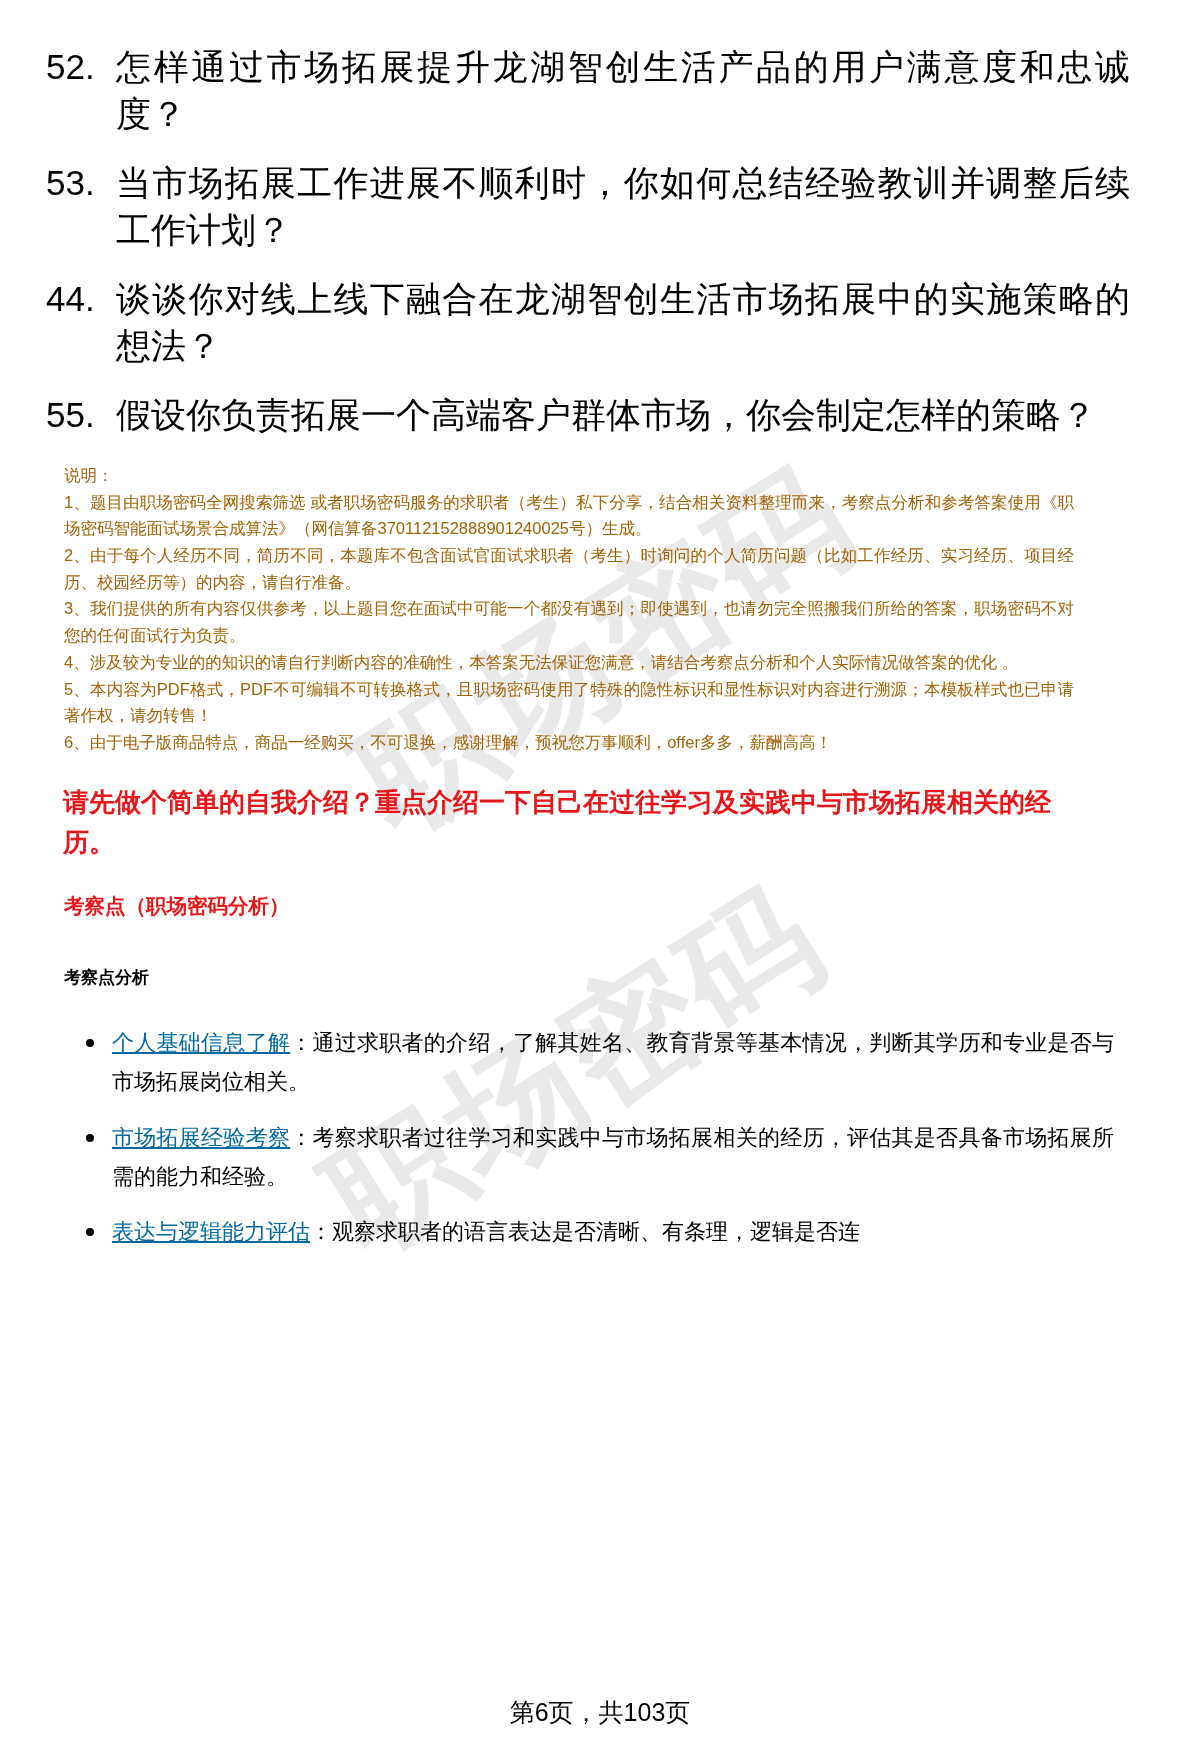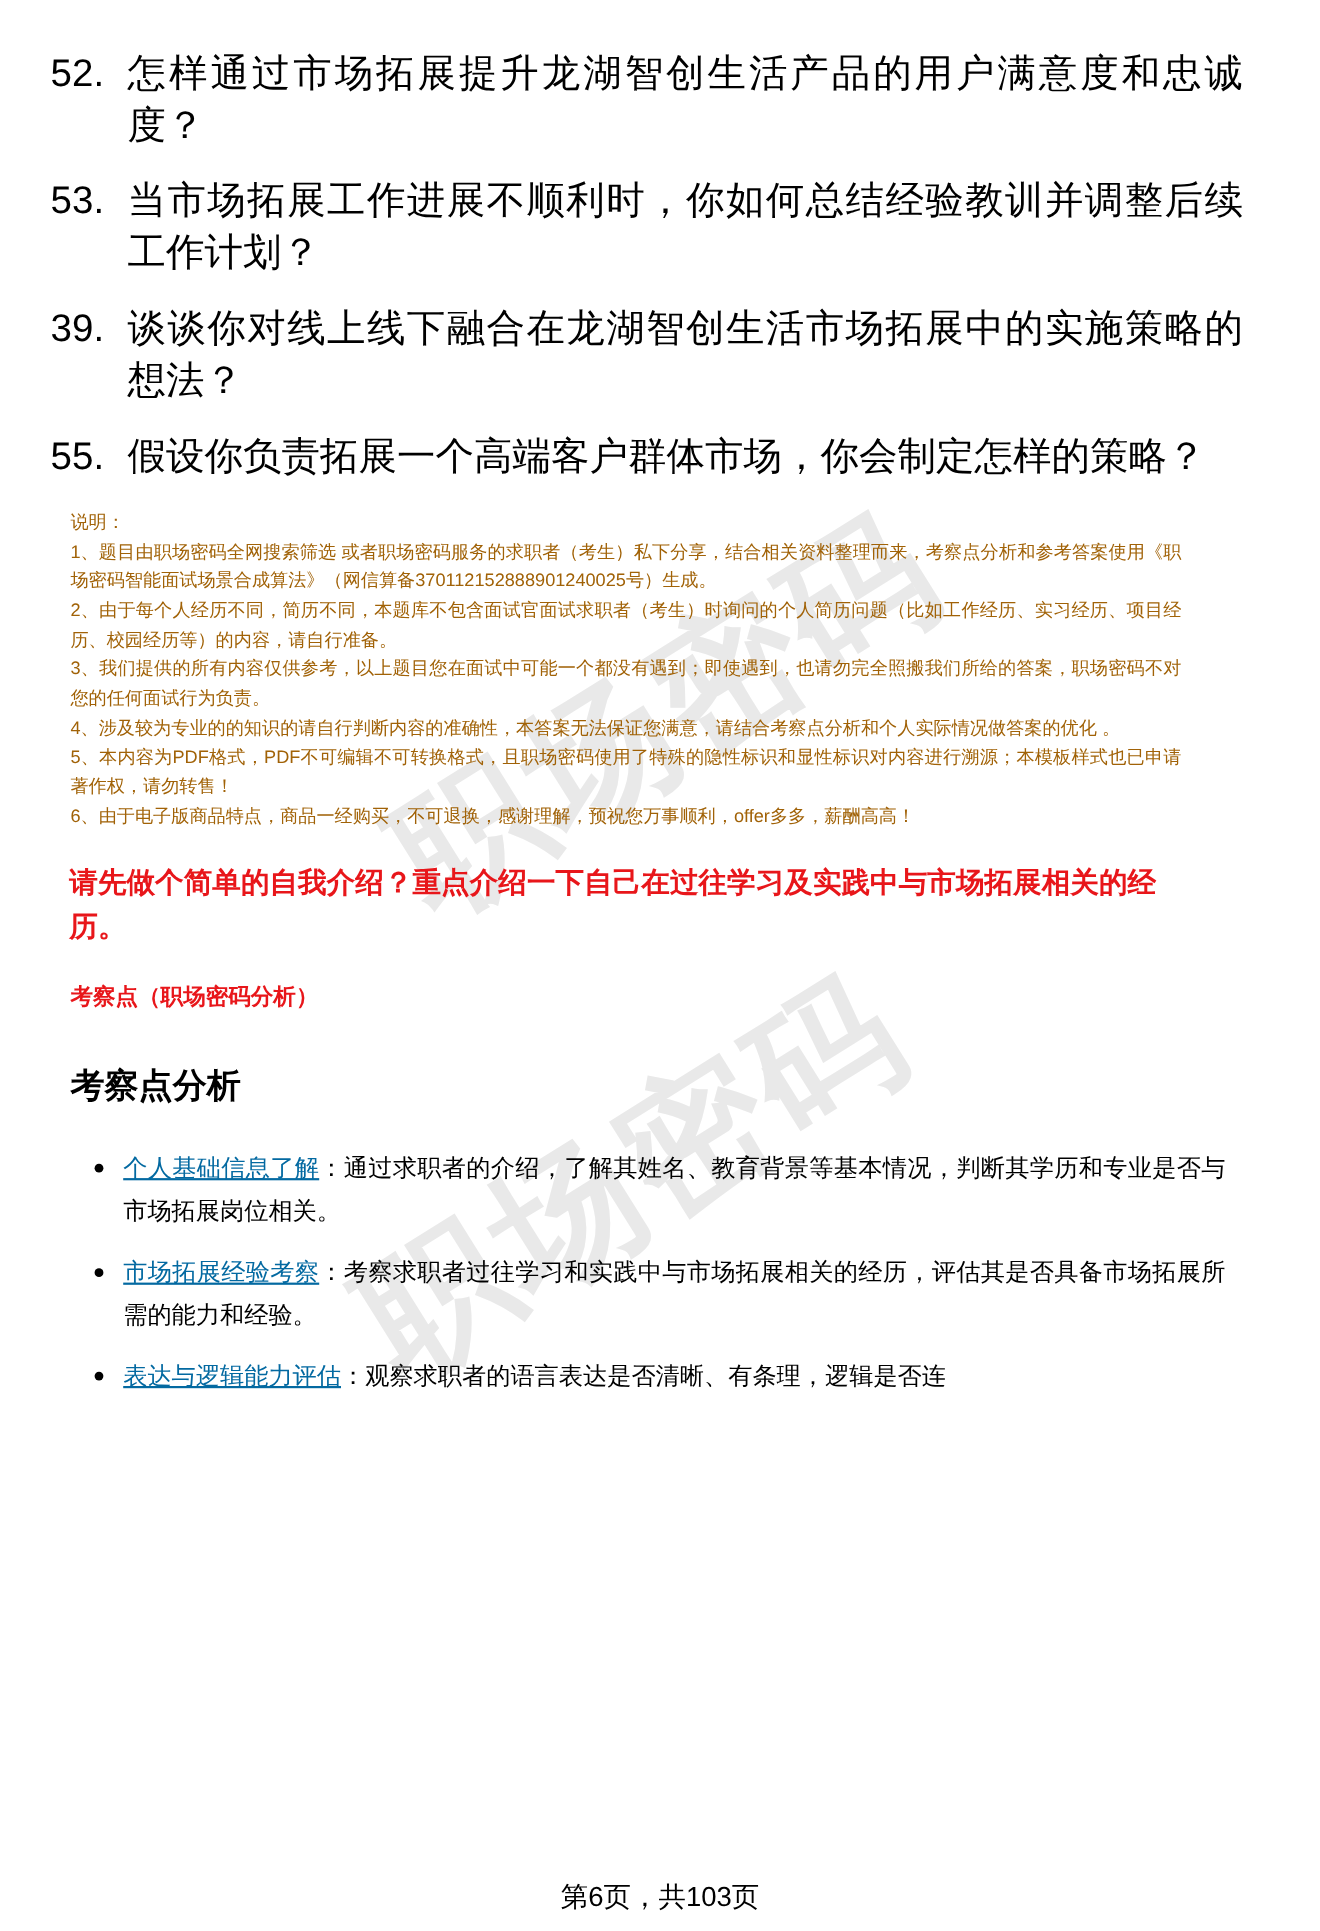--- a/index.html
+++ b/index.html
@@ -81,21 +81,21 @@
   .red-head{
     margin:30px 0 0 18px;
     color:#e8161a;
     font-weight:bold;
     font-size:20.5px;
   }
 
   
   .section-title{
     margin:46px 0 0 18px;
-    font-size:31px;
+    font-size:17px;
     font-weight:bold;
     color:#000;
   }
 
   
   .bullets{
     margin:34px 0 0 0;
     padding:0 0 0 66px;
     list-style:none;
   }
@@ -118,21 +118,21 @@
   .kw{
     color:#0369a1;
     font-weight:normal;
     text-decoration:underline;
     text-underline-offset:2px;
   }
 
   
   .footer{
     position:absolute;
-    left:0;bottom:14px;
+    left:0;bottom:26px;
     width:1200px;
     text-align:center;
     font-size:25px;
     color:#000;
     z-index:3;
   }
 </style>
 </head>
 <body>
 
@@ -148,21 +148,21 @@
     <ul class="qlist">
       <li class="q">
         <span class="q-num">52.</span>
         <span class="q-text">怎样通过市场拓展提升龙湖智创生活产品的用户满意度和忠诚度？</span>
       </li>
       <li class="q">
         <span class="q-num">53.</span>
         <span class="q-text">当市场拓展工作进展不顺利时，你如何总结经验教训并调整后续工作计划？</span>
       </li>
       <li class="q">
-        <span class="q-num">39.</span>
+        <span class="q-num">44.</span>
         <span class="q-text">谈谈你对线上线下融合在龙湖智创生活市场拓展中的实施策略的想法？</span>
       </li>
       <li class="q">
         <span class="q-num">55.</span>
         <span class="q-text">假设你负责拓展一个高端客户群体市场，你会制定怎样的策略？</span>
       </li>
     </ul>
 
     <div class="note">
       <p>说明：</p>

